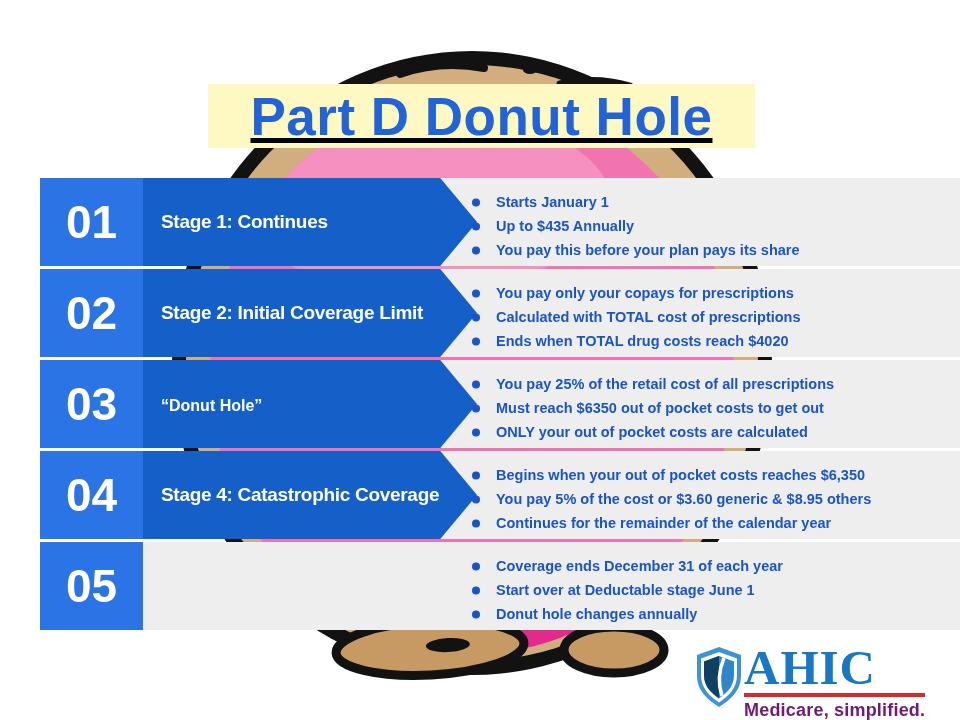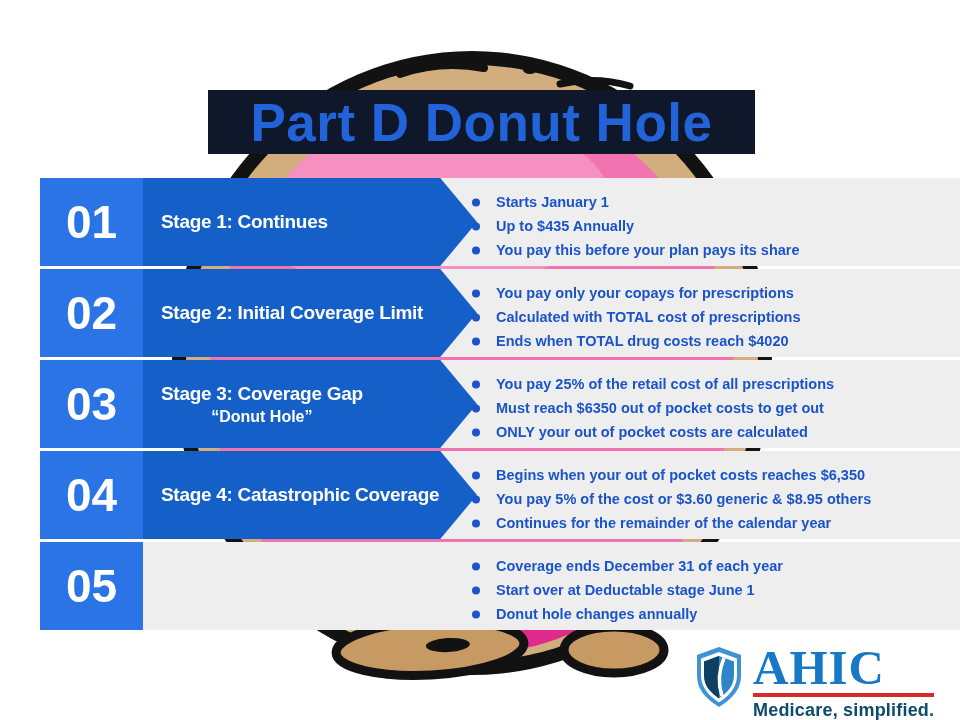--- a/index.html
+++ b/index.html
@@ -4,48 +4,48 @@
 <style>
   html,body{margin:0;padding:0;}
   body{width:960px;height:720px;position:relative;overflow:hidden;background:#ffffff;
        font-family:"Liberation Sans","DejaVu Sans",sans-serif;}
   .stage-canvas{position:absolute;inset:0;}
 
   
   .donut-art{position:absolute;left:0;top:0;z-index:0;}
 
   
-  .title-banner{position:absolute;left:208px;top:90px;width:547px;height:64px;background:#0f172a;
-                display:flex;align-items:center;justify-content:center;z-index:2;}
+  .title-banner{position:absolute;left:208px;top:84px;width:547px;height:64px;background:#fef9c3;
+                display:flex;align-items:center;justify-content:center;z-index:2;text-decoration:underline;}
   .title{color:#2263D9;font-size:53px;font-weight:bold;letter-spacing:0.5px;white-space:nowrap;}
 
   
   .row{position:absolute;left:40px;width:952px;height:88px;background:#EEEEEF;z-index:2;}
   .numbox{position:absolute;left:0;top:0;width:103px;height:100%;background:#2A74E5;
           display:flex;align-items:center;justify-content:center;}
   .num{color:#fff;font-size:46px;font-weight:bold;}
   .arrow{position:absolute;left:103px;top:0;width:334px;height:100%;background:#1560C8;
          clip-path:polygon(0 0,89% 0,100% 50%,89% 100%,0 100%);
          display:flex;align-items:center;padding-left:18px;box-sizing:border-box;}
   .labelwrap{display:flex;flex-direction:column;}
   .stage-label{color:#fff;font-size:19px;font-weight:bold;letter-spacing:-0.3px;white-space:nowrap;}
   .stage-sub{color:#fff;font-size:16px;font-weight:bold;text-align:center;margin-top:3px;}
   .bullets{position:absolute;left:419px;top:50%;transform:translateY(-50%);
            margin:4px;padding:0;list-style:none;display:flex;flex-direction:column;gap:9px;}
   .bullets li{display:flex;align-items:center;white-space:nowrap;}
   .dot{width:8px;height:8px;border-radius:50%;background:#1B54C8;margin:0 16px 0 9px;flex:0 0 8px;}
   .btext{color:#1B54C8;font-size:14.5px;font-weight:bold;line-height:15px;}
 
   
-  .logo{position:absolute;left:694px;top:646px;display:flex;align-items:flex-start;gap:9px;z-index:2;}
+  .logo{position:absolute;left:694px;top:646px;display:flex;align-items:flex-start;z-index:2;}
   .logo-text{display:flex;flex-direction:column;}
   .logo-name{font-family:"Liberation Serif","DejaVu Serif",serif;font-weight:bold;font-size:49px;
              line-height:44px;color:#1778C6;letter-spacing:1px;}
   .logo-rule{height:4px;background:#D62B2B;margin:3px 0 3px 0;}
-  .logo-tagline{color:#0c4a6e;font-size:18px;font-weight:bold;letter-spacing:0.2px;}
+  .logo-tagline{color:#701a75;font-size:18px;font-weight:bold;letter-spacing:0.2px;}
 </style>
 </head>
 <body>
 
 <div class="stage-canvas">
 
   <svg class="donut-art" width="960" height="720" viewBox="0 0 960 720" aria-hidden="true">
     <ellipse cx="472" cy="363" rx="300" ry="312" fill="#121212"></ellipse>
     <ellipse cx="472" cy="363" rx="286" ry="298" fill="#D2AE7F"></ellipse>
     <clipPath id="pinkclip">
@@ -119,21 +119,20 @@
         </li>
     </ul>
   </div>
 
   <div class="row" style="top:360px">
     <div class="numbox">
       <span class="num">03</span>
     </div>
     <div class="arrow">
       <div class="labelwrap">
-        <div class="stage-label">Stage 3: Coverage Gap</div>
         <div class="stage-sub">“Donut Hole”</div>
       </div>
     </div>
     <ul class="bullets">
       <li>
           <span class="dot"></span>
           <span class="btext">You pay 25% of the retail cost of all prescriptions</span>
         </li>
       <li>
           <span class="dot"></span>

